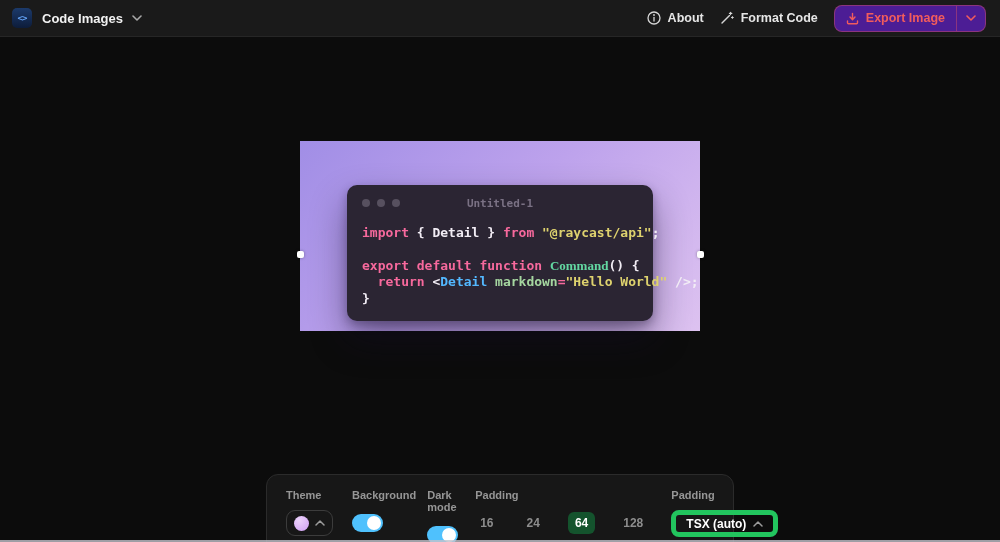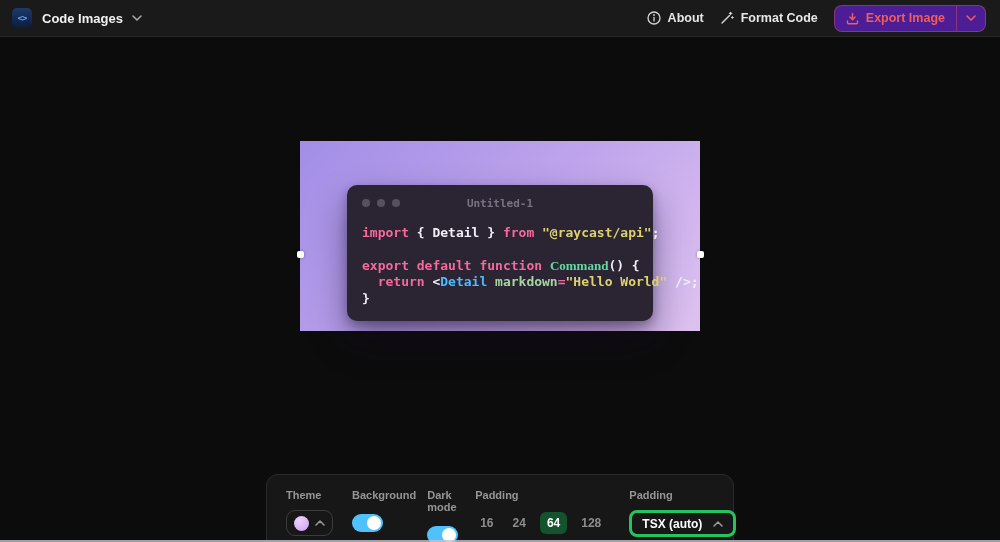--- a/index.html
+++ b/index.html
@@ -125,30 +125,30 @@
   .toggle {
     width:31px; height:18px; border-radius:9px;
     background:var(--toggle-on,#4fc1fd); position:relative; border:none;
     cursor:pointer; margin-top:4px;
   }
   .toggle .knob {
     position:absolute; right:2px; top:2px; width:14px; height:14px;
     border-radius:50%; background:#ffffff;
   }
 
-  .padding-options { display:flex; align-items:flex-start; gap:9px; margin-top:2px; }
+  .padding-options { display:flex; align-items:flex-start; gap:23px; margin-top:2px; }
   .pad-opt {
     font-size:12px; color:#8d8d8d; font-weight:600; background:none; border:none;
     cursor:pointer; padding:4px 5px; border-radius:6px;
     font-family:"Liberation Sans", sans-serif;
   }
   .pad-opt.selected { background:#14532d; color:#ffffff; font-weight:700; padding:4px 7px; }
 
   .language-select {
-    min-width:107px; height:27px; border:3px solid #22c55e; border-radius:8px;
+    min-width:107px; height:27px; border:5px solid #22c55e; border-radius:8px;
     background:none; display:flex; align-items:center; justify-content:space-between;
     padding:0 10px; cursor:pointer;
   }
   .language-value { color:#ffffff; font-size:12px; font-weight:700; }
 
   .bottom-strip {
     position:absolute; left:0; right:0; bottom:0; height:2px;
     background:#c3c3cc; opacity:.8; z-index:30;
   }
 

